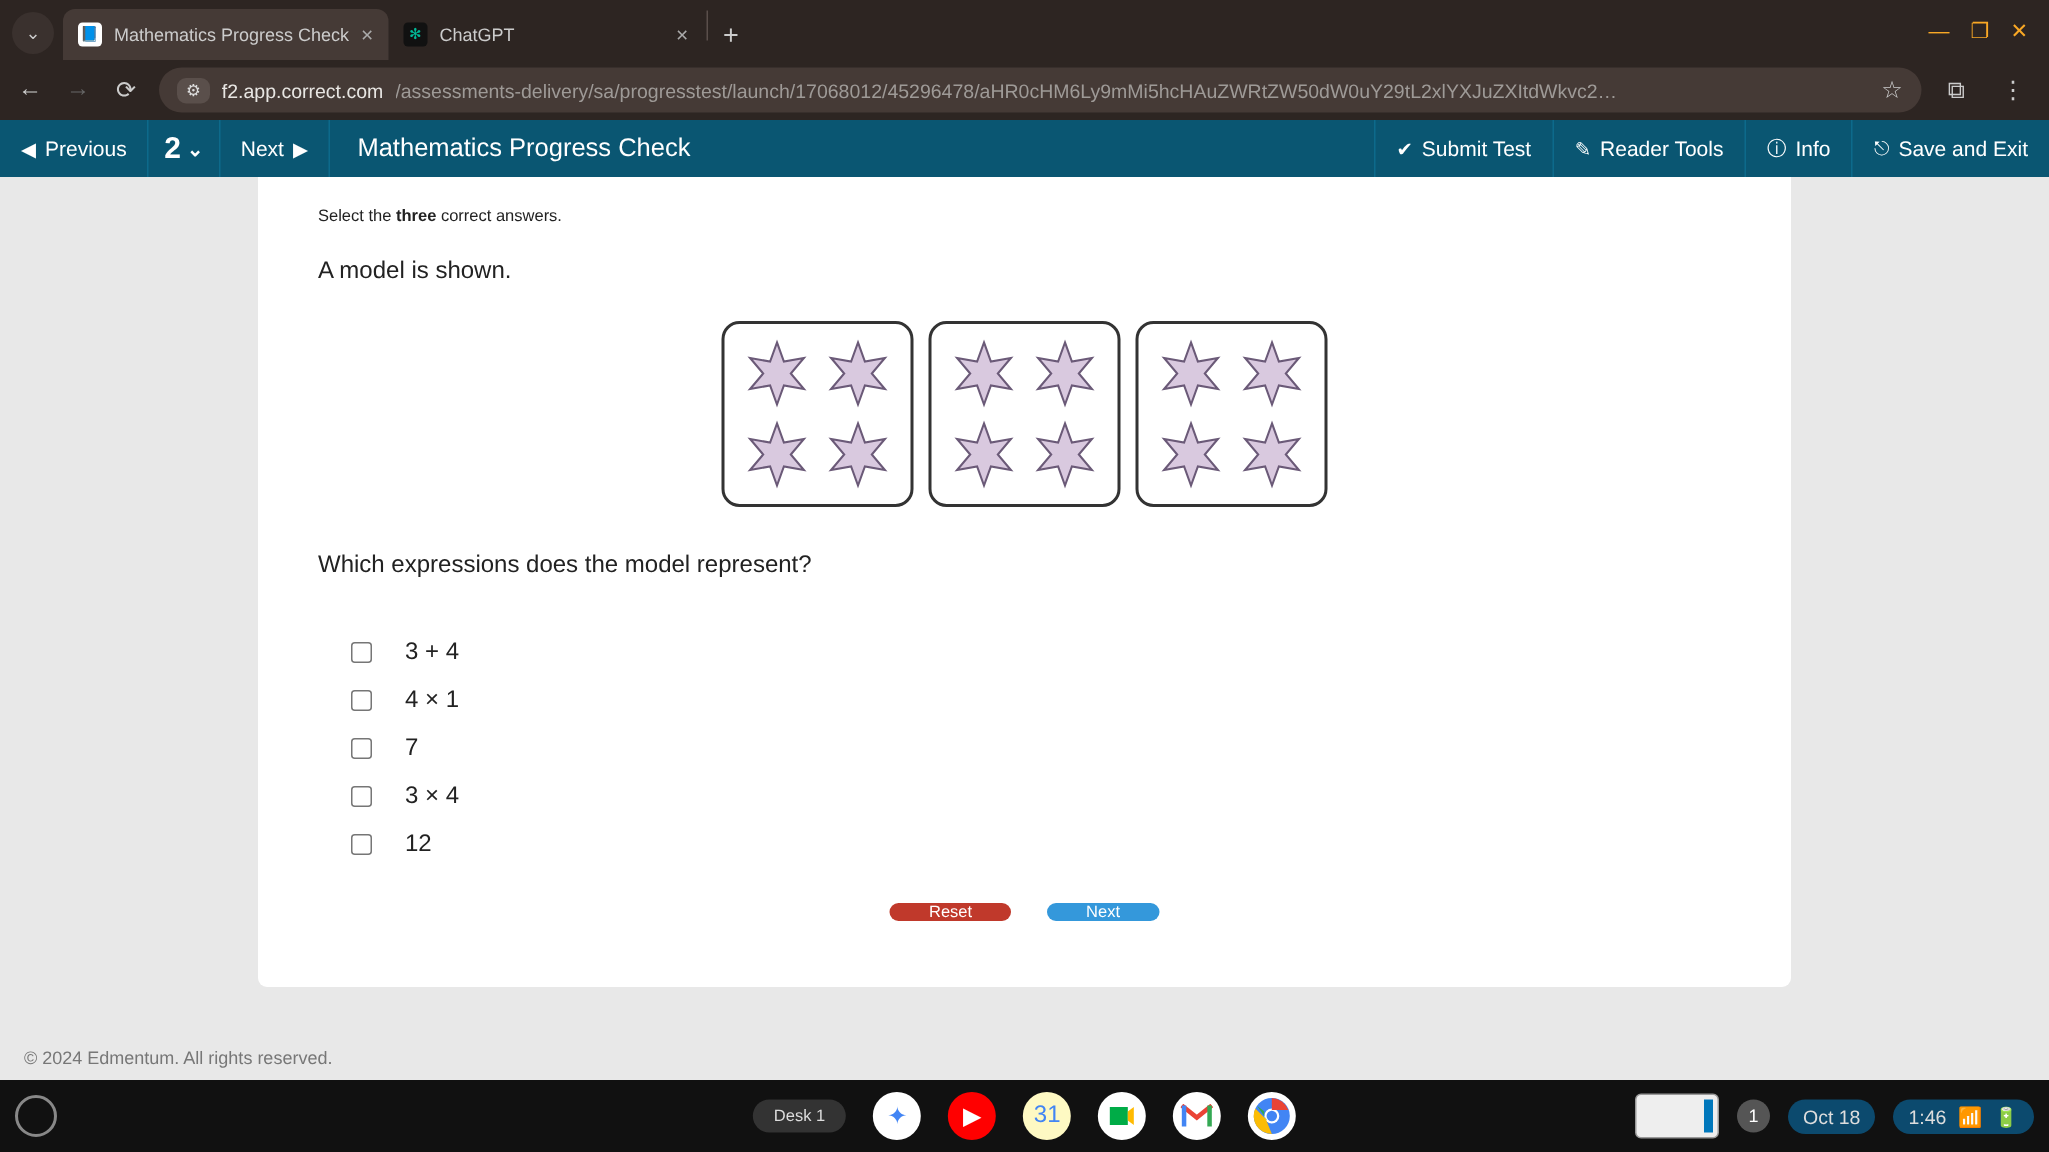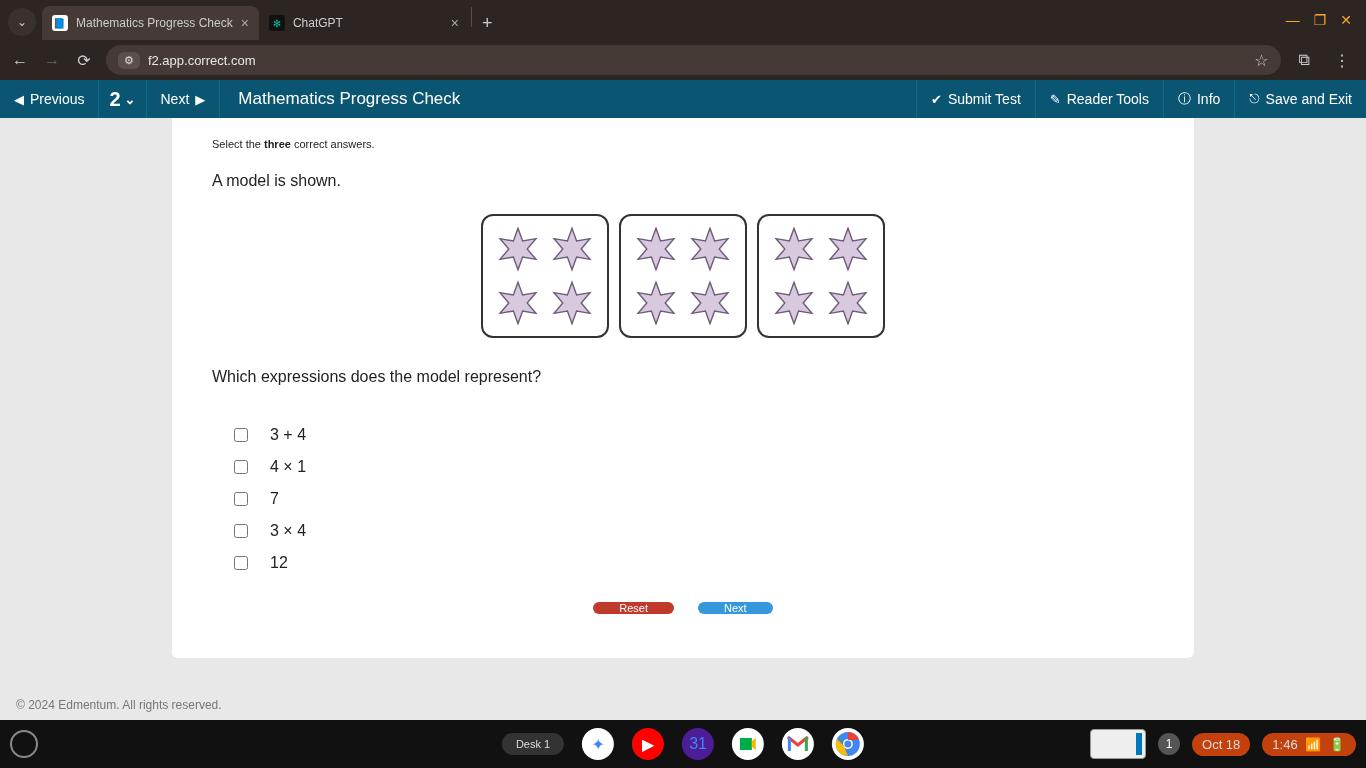--- a/index.html
+++ b/index.html
@@ -61,21 +61,21 @@
 
   .footer { height: 30px; background:#e8e8e8; color:#777; font-size:12px; padding-left:16px; display:flex; align-items:center;}
 
   
   .shelf { height: 48px; background:#111; display:flex; align-items:center; padding: 0 10px; position:relative;}
   .launcher { width:28px; height:28px; border:2px solid #888; border-radius:50%; cursor:pointer;}
   .shelf-center { position:absolute; left:50%; transform:translateX(-50%); display:flex; align-items:center; gap:18px;}
   .desk-pill { background:#333; color:#ddd; border-radius:14px; padding:5px 14px; font-size:11px; cursor:pointer;}
   .app-icon { width:32px; height:32px; border-radius:50%; display:flex; align-items:center; justify-content:center; font-size:16px; color:#fff; cursor:pointer;}
   .shelf-right { margin-left:auto; display:flex; align-items:center; gap:12px; color:#ddd; font-size:13px;}
-  .status-pill { background:#c2410c; border-radius:14px; padding:4px 10px; display:flex; align-items:center; gap:8px; cursor:pointer;}
+  .status-pill { background:#0c4a6e; border-radius:14px; padding:4px 10px; display:flex; align-items:center; gap:8px; cursor:pointer;}
   .count-badge { background:#555; color:#fff; width:22px; height:22px; border-radius:50%; display:flex; align-items:center; justify-content:center; font-size:12px;}
   .thumb-window { width:56px; height:30px; background:#eee; border-radius:4px; border:1px solid #999; cursor:pointer; position:relative;}
   .thumb-window::after{content:""; position:absolute; right:3px; top:3px; width:6px;height:22px; background:#07b;}
 </style>
 </head>
 <body>
 
 <div class="chrome">
   <div class="tab-strip">
     <div class="tab-dropdown">⌄</div>
@@ -97,20 +97,21 @@
       <span>✕</span>
     </div>
   </div>
   <div class="addr-row">
     <span class="nav-btn">←</span>
     <span class="nav-btn dim">→</span>
     <span class="nav-btn">⟳</span>
     <div class="url-bar">
       <span class="site-chip">⚙</span>
       <span class="url-host">f2.app.correct.com</span>
+        <span class="url-path">/assessments-delivery/sa/progresstest/launch/17068012/45296478/aHR0cHM6Ly9mMi5hcHAuZWRtZW50dW0uY29tL2xlYXJuZXItdWkvc2…</span>
       <span class="url-star" style="margin-left:auto;">☆</span>
     </div>
     <span class="ext-icon">⧉</span>
     <span class="ext-icon">⋮</span>
   </div>
 </div>
 
 <div class="app-area">
   <div class="app-bar">
     <div class="seg first">
@@ -260,21 +261,21 @@
     <span>© 2024 Edmentum. All rights reserved.</span>
   </div>
 </div>
 
 <div class="shelf">
   <div class="launcher"></div>
   <div class="shelf-center">
     <div class="desk-pill">Desk 1</div>
     <div class="app-icon" style="background:#fff;color:#4285f4;">✦</div>
     <div class="app-icon" style="background:#f00;">▶</div>
-    <div class="app-icon" style="background:#4c1d95;color:#4285f4;">31</div>
+    <div class="app-icon" style="background:#fef9c3;color:#4285f4;">31</div>
     <div class="app-icon" style="background:#fff;">
       <svg width="20" height="20" viewBox="0 0 20 20">
           <rect x="2" y="4" width="12" height="12" fill="#00ac47"></rect>
           <polygon points="14,7 18,4 18,16 14,13" fill="#ffba00"></polygon>
         </svg>
     </div>
     <div class="app-icon" style="background:#fff;">
       <svg width="22" height="16" viewBox="0 0 22 16">
           <polyline points="1,1 11,9 21,1" fill="none" stroke="#ea4335" stroke-width="3"></polyline>
           <rect x="1" y="1" width="3" height="14" fill="#4285f4"></rect>

